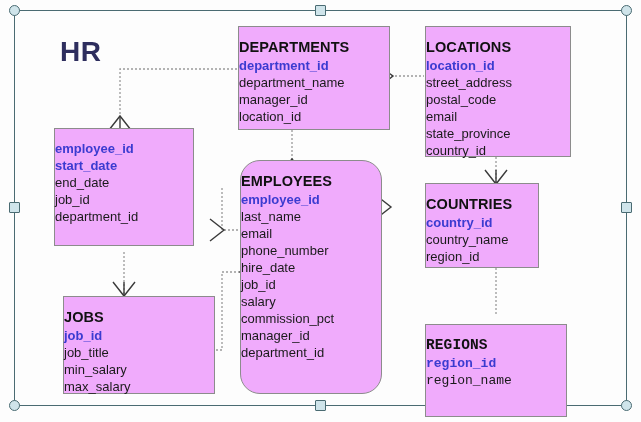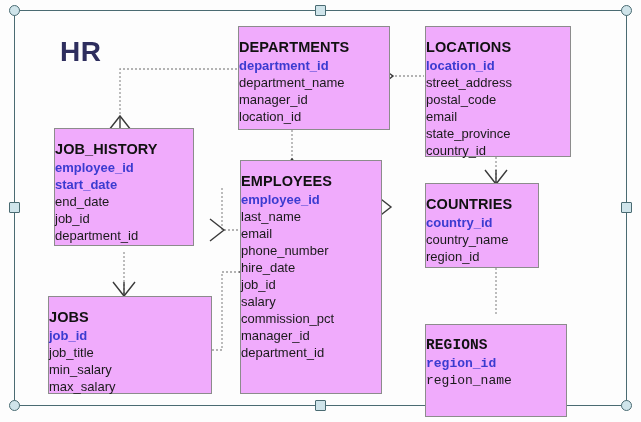--- a/index.html
+++ b/index.html
@@ -133,45 +133,44 @@
       <path d="M496,170 L496,184"></path>
 
       <path d="M113,282 L124,296 L135,282"></path>
       <path d="M124,282 L124,296"></path>
     </g>
   </svg>
 
   <div id="hr-label">HR</div>
 
   <div class="entity" style="left:54px; top:128px; width:140px; height:118px;">
-    <div class="ent-title">JOB_HISTORY</div>
     <div class="attr pk">employee_id</div>
     <div class="attr pk">start_date</div>
     <div class="attr">end_date</div>
     <div class="attr">job_id</div>
     <div class="attr">department_id</div>
   </div>
 
-  <div class="entity" style="left:48px; top:296px; width:164px; height:98px;">
+  <div class="entity" style="left:63px; top:296px; width:152px; height:98px;">
     <div class="ent-title">JOBS</div>
     <div class="attr pk">job_id</div>
     <div class="attr">job_title</div>
     <div class="attr">min_salary</div>
     <div class="attr">max_salary</div>
   </div>
 
   <div class="entity" style="left:238px; top:26px; width:152px; height:104px;">
     <div class="ent-title">DEPARTMENTS</div>
     <div class="attr pk">department_id</div>
     <div class="attr">department_name</div>
     <div class="attr">manager_id</div>
     <div class="attr">location_id</div>
   </div>
 
-  <div class="entity" style="left:240px; top:160px; width:142px; height:234px;">
+  <div class="entity" style="left:240px; top:160px; width:142px; height:234px;border-radius:20px;">
     <div class="ent-title">EMPLOYEES</div>
     <div class="attr pk">employee_id</div>
     <div class="attr">last_name</div>
     <div class="attr">email</div>
     <div class="attr">phone_number</div>
     <div class="attr">hire_date</div>
     <div class="attr">job_id</div>
     <div class="attr">salary</div>
     <div class="attr">commission_pct</div>
     <div class="attr">manager_id</div>

